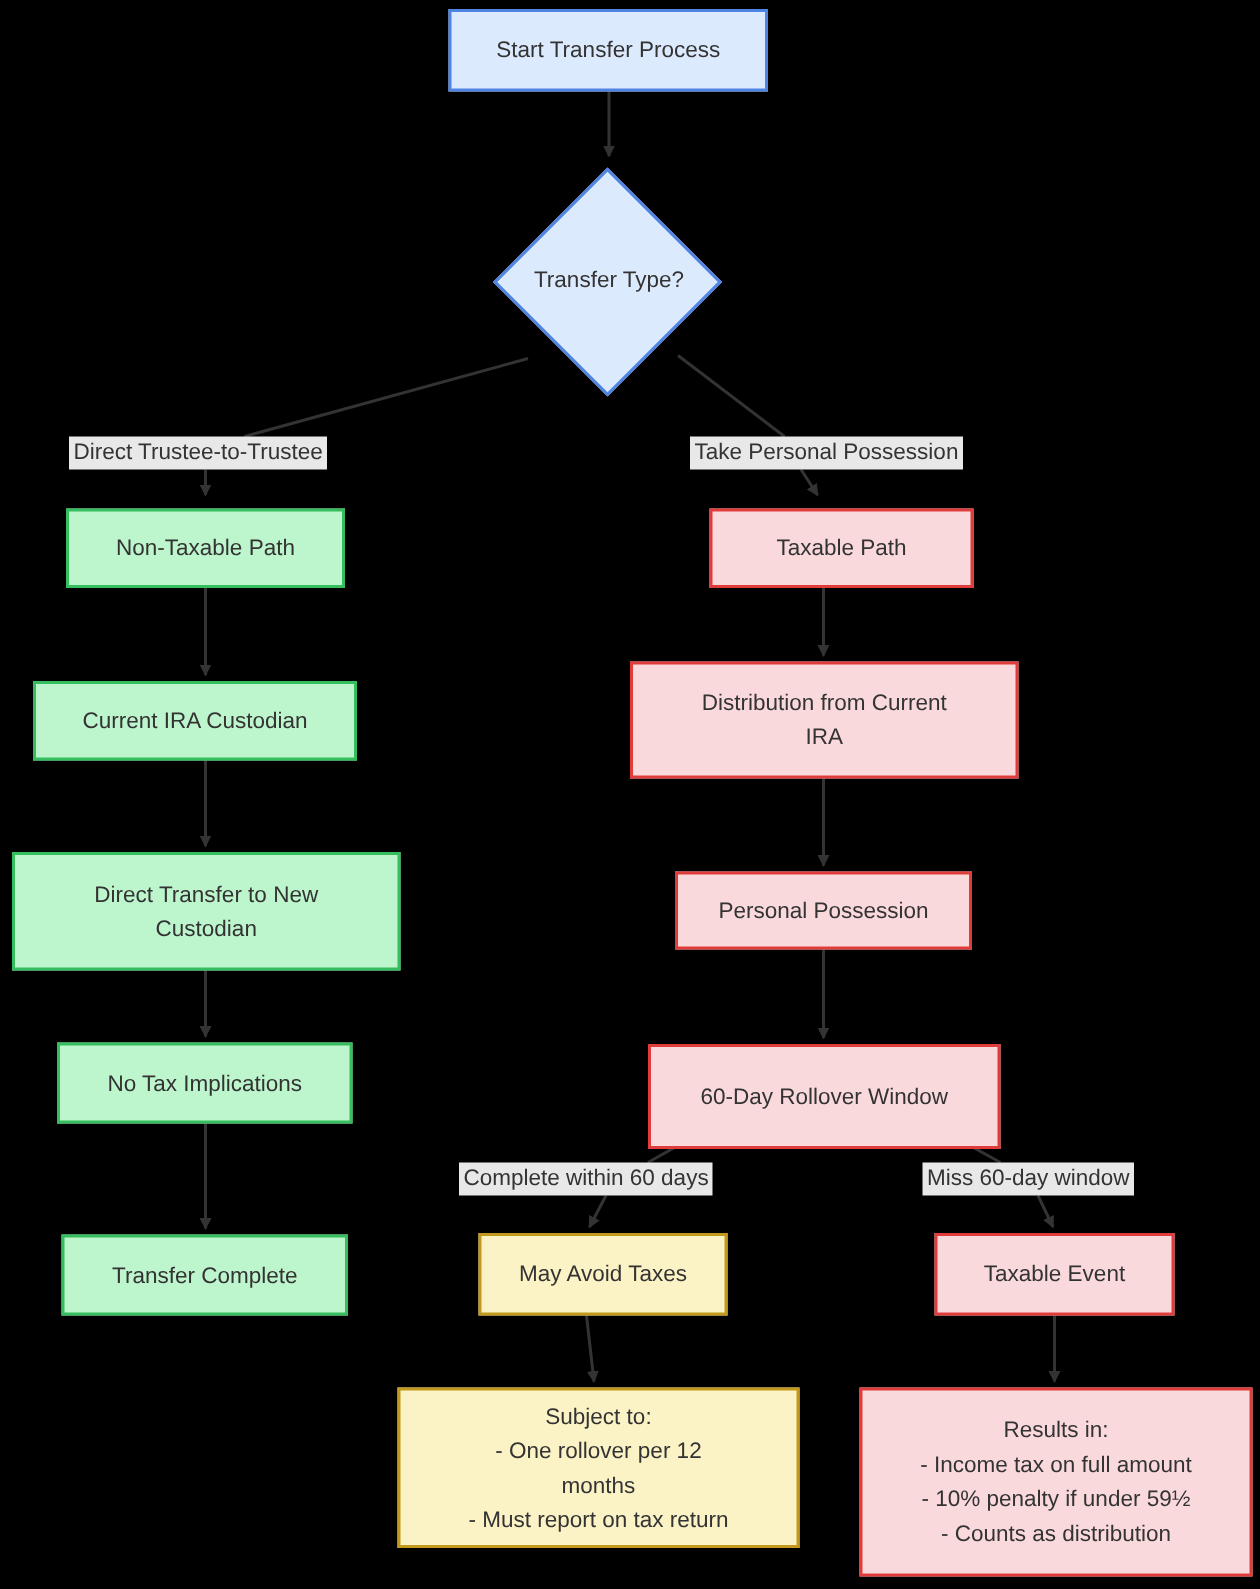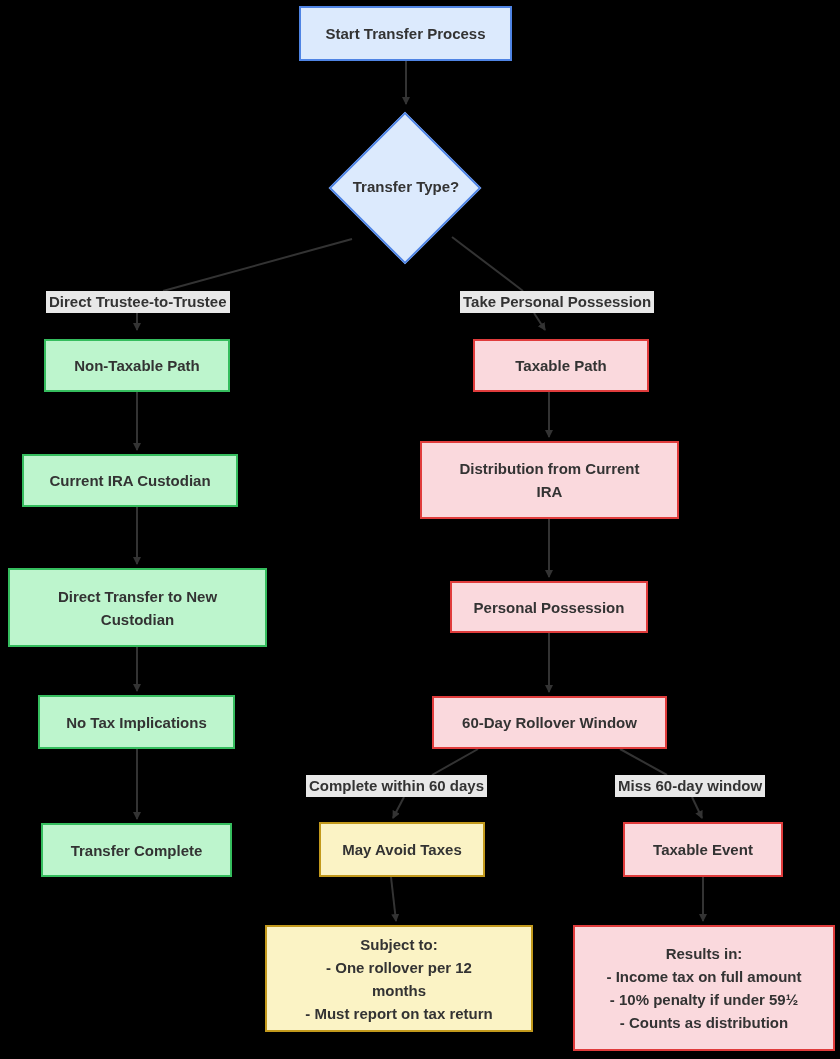--- a/index.html
+++ b/index.html
@@ -1,20 +1,19 @@
 <!DOCTYPE html>
 <html><head>
 <meta charset="utf-8">
 <style>
   html,body { margin:0; padding:0; background:#000; }
   .canvas {
     position:relative; width:840px; height:1059px; background:#000000;
     font-family:"Liberation Sans","DejaVu Sans",sans-serif; color:#333333;
     overflow:hidden;
-    font-weight:bold;
   }
   svg.edges { position:absolute; left:0; top:0; width:840px; height:1059px; }
   .node {
     position:absolute; box-sizing:border-box; border:2px solid;
     display:flex; flex-direction:column; align-items:center; justify-content:center;
     text-align:center; font-size:15px; line-height:23px; color:#333333;
   }
   .process { background:#dceafd; border-color:#4f84e4; }
   .safe    { background:#bdf5cd; border-color:#35bd5e; }
   .risk    { background:#fad9dd; border-color:#e03c3c; }
@@ -98,21 +97,21 @@
   <div class="node risk" style="left:473px;top:339px;width:176px;height:53px;">
     <span>Taxable Path</span>
   </div>
   <div class="node risk" style="left:420px;top:441px;width:259px;height:78px;">
     <div>Distribution from Current</div>
     <div>IRA</div>
   </div>
   <div class="node risk" style="left:450px;top:581px;width:198px;height:52px;">
     <span>Personal Possession</span>
   </div>
-  <div class="node risk" style="left:432px;top:696px;width:235px;height:53px;">
+  <div class="node risk" style="left:432px;top:696px;width:235px;height:70px;">
     <span>60-Day Rollover Window</span>
   </div>
 
   <div class="node caution" style="left:319px;top:822px;width:166px;height:55px;">
     <span>May Avoid Taxes</span>
   </div>
   <div class="node risk" style="left:623px;top:822px;width:160px;height:55px;">
     <span>Taxable Event</span>
   </div>
 

